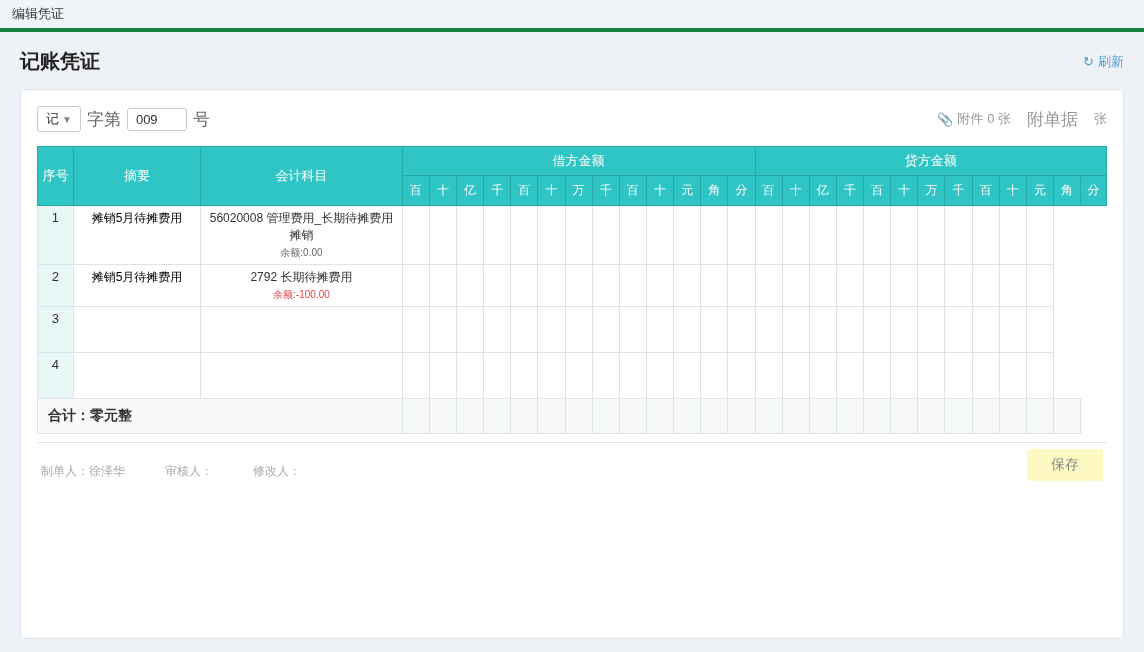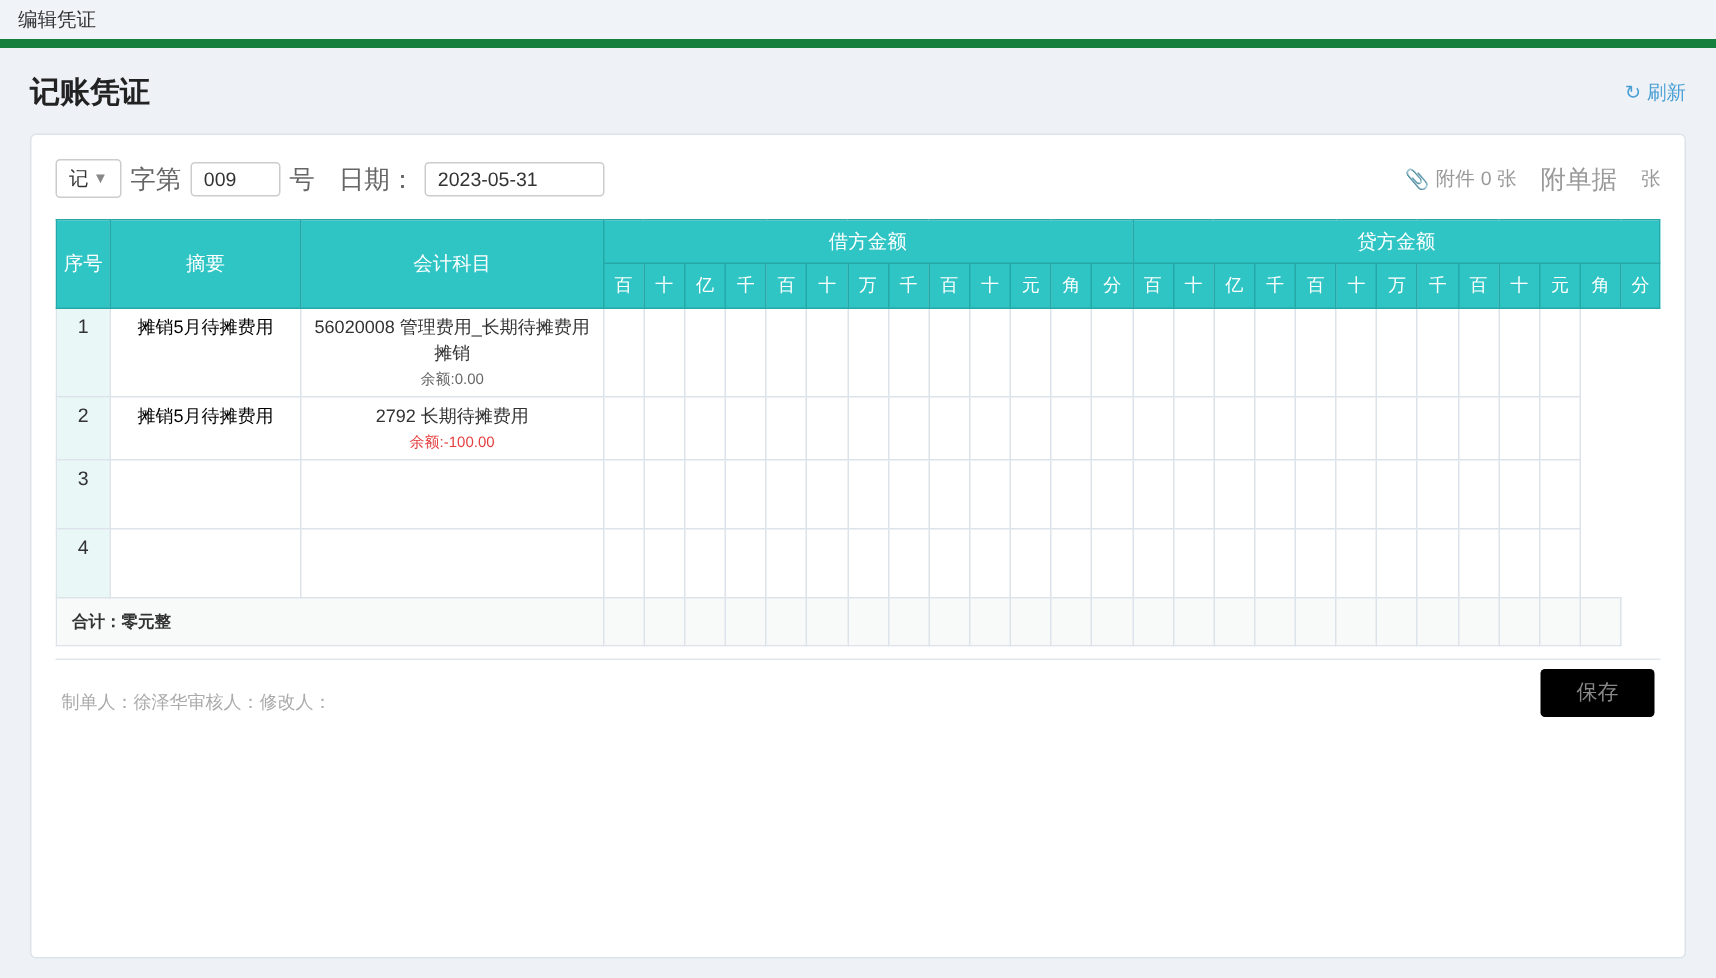--- a/index.html
+++ b/index.html
@@ -6,21 +6,21 @@
     body {
       font-family: "Microsoft YaHei", "PingFang SC", sans-serif;
       font-size: 13px;
       background: #e8edf2;
       width: 1144px;
       height: 652px;
       overflow: hidden;
     }
     .title-bar {
       background: #f0f4f8;
-      border-bottom: 6px solid #15803d;
+      border-bottom: 4px solid #15803d;
       padding: 6px 12px;
       font-size: 13px;
       color: #333;
       height: 32px;
       display: flex;
       align-items: center;
     }
     .main-container {
       background: #eef2f6;
       padding: 16px 20px;
@@ -170,32 +170,33 @@
     }
     .seq-cell {
       background: #f0fafa;
       font-size: 13px;
       color: #333;
       vertical-align: middle;
       text-align: center;
     }
     .total-label {
       text-align: left;
-      font-size: 11px;
+      font-size: 14px;
       color: #333;
       font-weight: bold;
     }
     .footer-info {
       display: flex;
+      gap: 40px;
       margin-top: 12px;
       color: #aaa;
       font-size: 12px;
     }
     .save-btn {
-      background: #000000;
+      background: #fef9c3;
       color: #888;
       border: none;
       border-radius: 3px;
       padding: 7px 24px;
       font-size: 14px;
       cursor: not-allowed;
       margin-left: auto;
       display: block;
     }
     .footer-row-outer {
@@ -248,24 +249,20 @@
 
     <div class="form-row">
       <div class="field-group">
         <button class="dropdown-btn">
           <span>记</span>
           <span class="dropdown-arrow">▼</span>
         </button>
         <span class="field-label">字第</span>
         <input type="text" class="text-input" value="009" style="">
         <span class="field-label">号</span>
-      </div>
-      <div class="field-group">
-        <span class="field-label">日期：</span>
-        <input type="text" class="date-input" value="2023-05-31" style="">
       </div>
       <div class="attachment-area">
         <span class="attach-link">
           <span>📎</span>
           <span>附件</span>
           <span>0 张</span>
         </span>
         <span class="attach-note">附单据</span>
         <span class="attach-zhang">张</span>
       </div>

